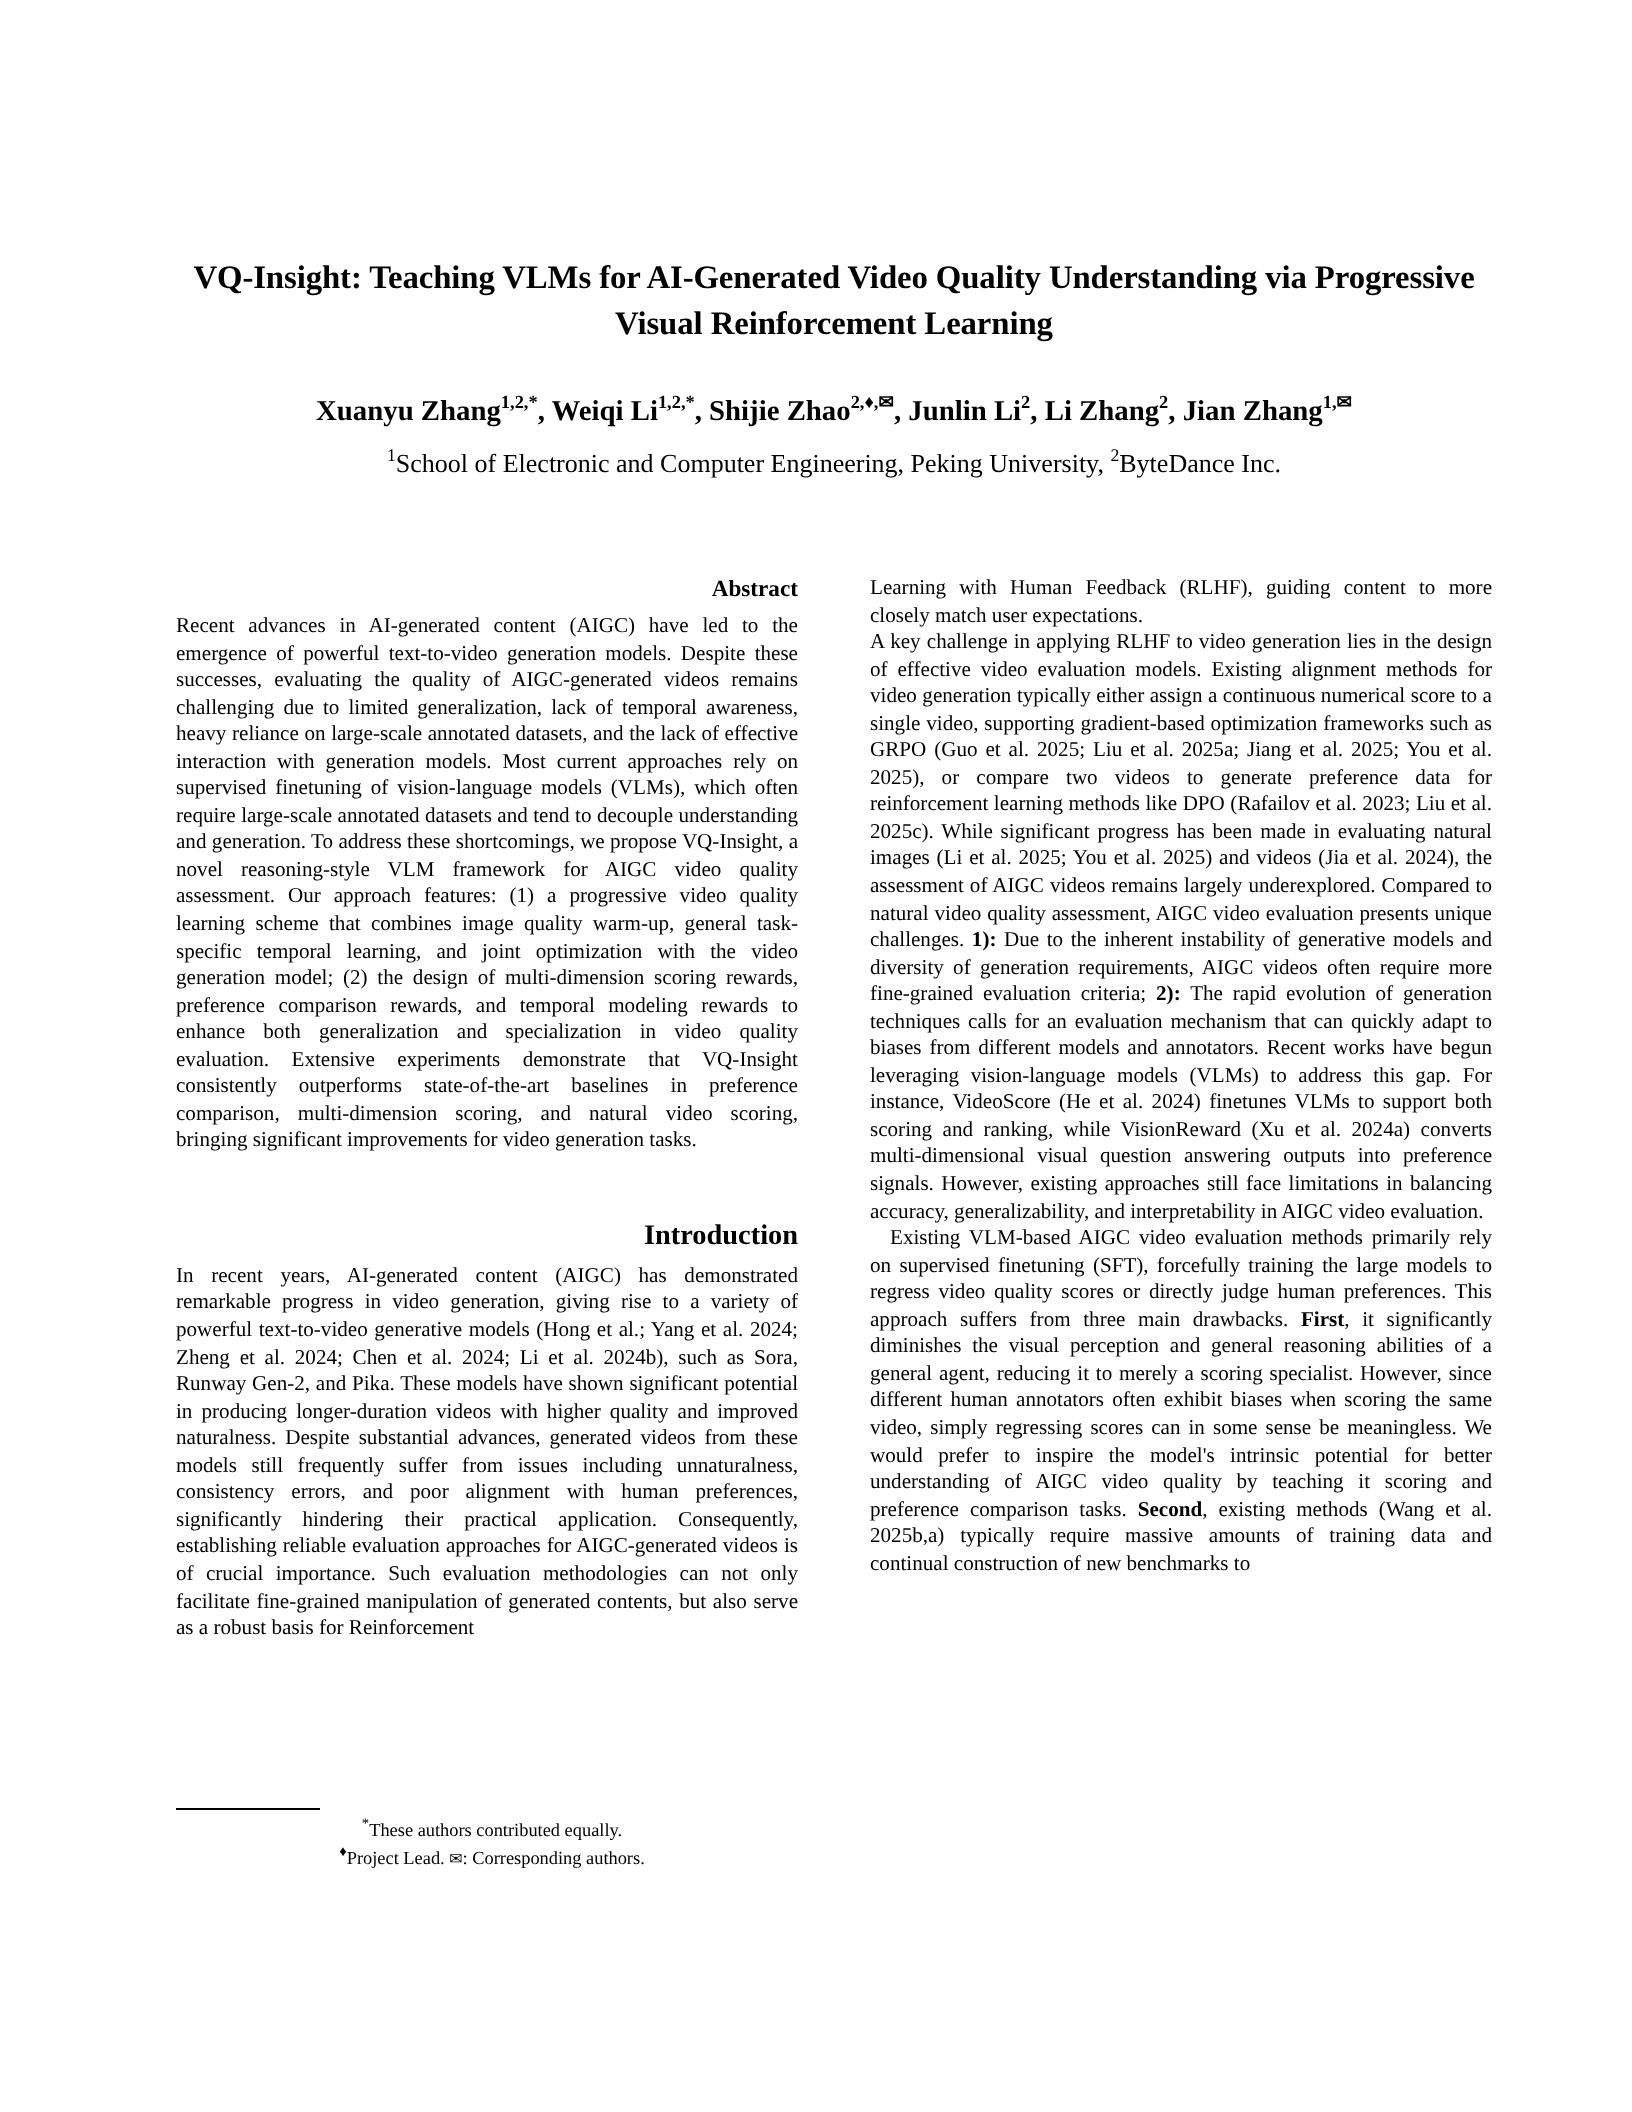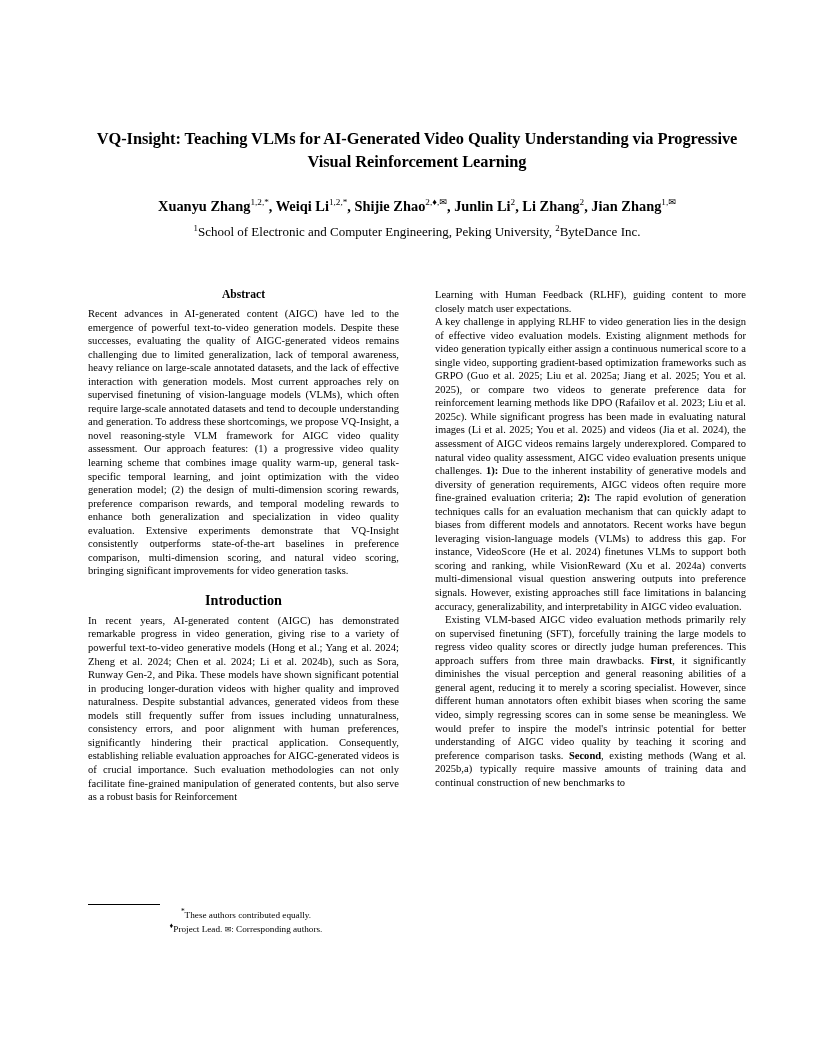--- a/index.html
+++ b/index.html
@@ -39,21 +39,21 @@
   }
   .authors {
     margin-top: 24px;
     font-size: 14.4px;
     font-weight: bold;
     line-height: 1.3;
   }
   .authors sup {
     font-size: 0.64em;
     vertical-align: super;
-    font-weight: normal;
+    font-weight: bold;
     line-height: 0;
   }
   .affiliations {
     margin-top: 8px;
     font-size: 13px;
     line-height: 1.3;
   }
   .affiliations sup {
     font-size: 0.68em;
     vertical-align: super;
@@ -71,29 +71,29 @@
   .col {
     position: absolute;
     top: 0;
     width: 311px;
     height: 100%;
   }
   .col-left  { left: 0; }
   .col-right { left: 347px; }
 
   .section-head {
-    text-align: center;
+    text-align: right;
     font-size: 11.6px;
     font-weight: bold;
     margin: 0 0 6px 0;
     font-family: Liberation Serif, serif;
   }
   .section-head.intro {
     font-size: 14.2px;
-    margin-top: 14px;
+    margin-top: 32px;
     margin-bottom: 5px;
   }
   p.body {
     margin: 0;
     font-size: 10.55px;
     line-height: 1.285;
     text-align: justify;
     text-justify: inter-word;
     hyphens: none;
   }

